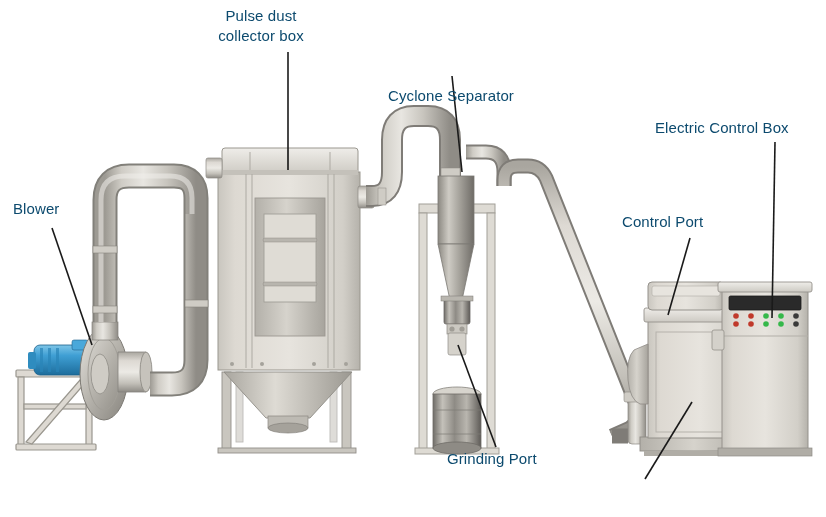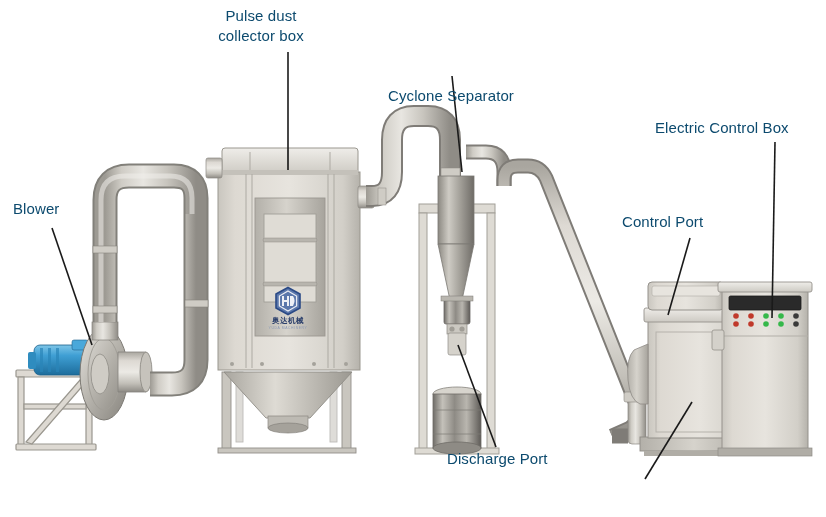--- a/index.html
+++ b/index.html
@@ -275,38 +275,28 @@
       <line x1="288" y1="52" x2="288" y2="170"></line>
       <line x1="452" y1="76" x2="462" y2="172"></line>
       <line x1="775" y1="142" x2="772" y2="318"></line>
       <line x1="690" y1="238" x2="668" y2="315"></line>
       <line x1="52" y1="228" x2="92" y2="345"></line>
       <line x1="496" y1="447" x2="458" y2="345"></line>
       <line x1="645" y1="479" x2="692" y2="402"></line>
     </g>
   </svg>
 
-  <div class="logo-wrap" style="left:261px;top:286px;">
-    <svg width="30" height="30" viewBox="0 0 30 30" style="display:block;margin:0 auto;">
-      <polygon points="15,1.5 27,8 27,22 15,28.5 3,22 3,8" fill="#5a77ab" stroke="#2b4a86" stroke-width="1.6"></polygon>
-      <polygon points="15,5 23.6,10 23.6,20 15,25 6.4,20 6.4,10" fill="none" stroke="#e9ecf3" stroke-width="1.3"></polygon>
-      <path d="M10,10 L10,20 M10,15 L15,15 M15,10 L15,20" stroke="#edf0f6" stroke-width="2" fill="none"></path>
-      <path d="M17,10 L20,10 Q23,14 20,20 L17,20 Z" fill="#edf0f6"></path>
-    </svg>
-    <div class="logo-cn">奥达机械</div>
-    <div class="logo-en">YUDA MACHINERY</div>
-  </div>
 
   <div class="label ctr" style="left:196px;top:6px;width:130px;">Pulse dust
 collector box</div>
 
   <div class="label" style="left:388px;top:54px;width:170px;margin-top:32px;">Cyclone Separator</div>
 
   <div class="label" style="left:655px;top:118px;width:180px;">Electric Control Box</div>
 
   <div class="label" style="left:622px;top:212px;width:130px;">Control Port</div>
 
   <div class="label" style="left:6px;top:199px;width:90px;margin-left:7px;">Blower</div>
 
-  <div class="label" style="left:447px;top:449px;width:150px;">Discharge Port</div>
+  <div class="label" style="left:447px;top:449px;width:150px;">Grinding Port</div>
 
 
 </div>
 
 </body></html>

